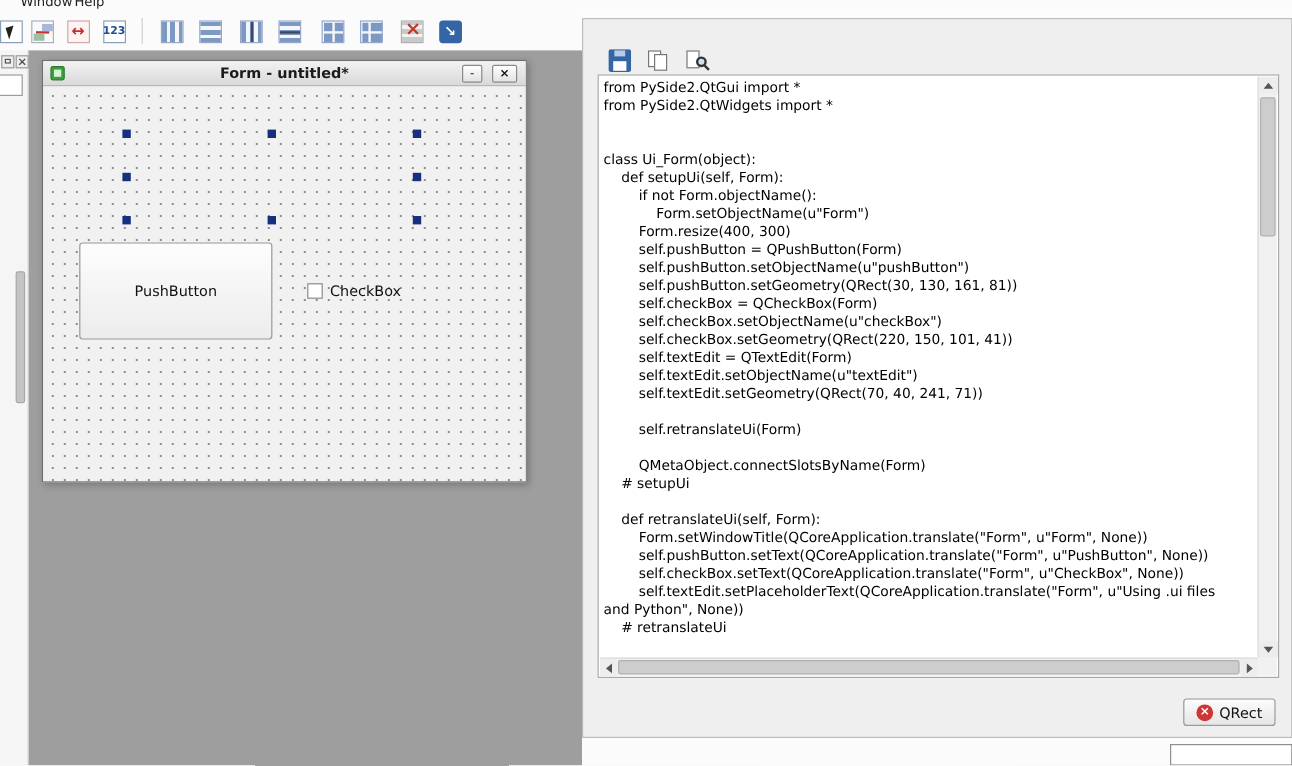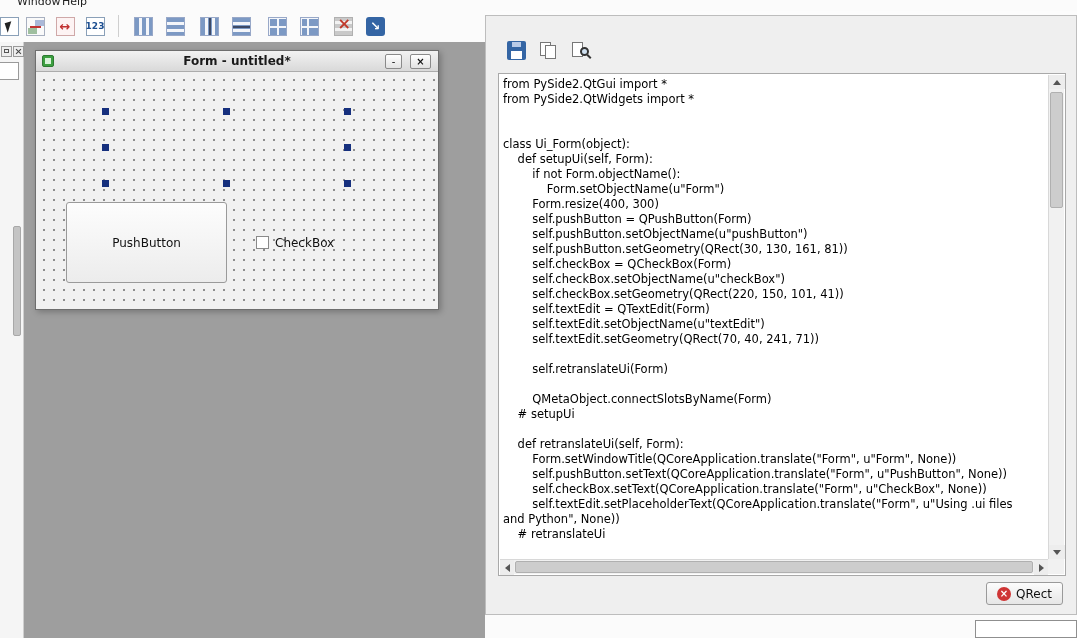--- a/index.html
+++ b/index.html
@@ -38,21 +38,21 @@
   .dock-btn .inner-sq{position:absolute;left:2px;top:2px;width:5px;height:4px;border:1px solid #555}
   .dock-btn .x1,.dock-btn .x2{position:absolute;left:1px;top:4px;width:7px;height:1px;background:#444}
   .dock-btn .x1{transform:rotate(45deg)}.dock-btn .x2{transform:rotate(-45deg)}
   #left-filter{position:absolute;left:-9px;top:20px;width:28px;height:18px;background:#fff;border:1px solid #9a9a9a}
   #left-scroll{position:absolute;left:13px;top:184px;width:8px;height:110px;background:#c4c4c4;border:1px solid #a8a8a8;border-radius:2px}
 
   
   #mdi{position:absolute;left:24px;top:42px;width:461px;height:596px;background:#9e9e9e}
 
   
-  #form-window{position:absolute;left:35px;top:50px;width:404px;height:260px;background:#f1f1f1;border:1px solid #6e6e6e;box-shadow:2px 2px 6px rgba(0,0,0,.25)}
+  #form-window{position:absolute;left:35px;top:50px;width:404px;height:352px;background:#f1f1f1;border:1px solid #6e6e6e;box-shadow:2px 2px 6px rgba(0,0,0,.25)}
   #form-titlebar{position:relative;height:21px;background:linear-gradient(#f2f2f2,#d9d9d9);border-bottom:1px solid #ababab}
   #form-title{position:absolute;left:0;top:3px;width:100%;text-align:center;font-size:12px;font-weight:600;color:#1a1a1a}
   #form-icon{position:absolute;left:6px;top:4px;width:12px;height:12px;background:#3c9f40;border-radius:2px;border:1px solid #2d7a31}
   #form-icon i{position:absolute;left:2px;top:2px;width:6px;height:6px;background:#d8f2d8}
   .winbtn{position:absolute;top:3px;height:15px;border:1px solid #8a8a8a;background:linear-gradient(#fff,#e2e2e2);border-radius:2px;display:flex;align-items:center;justify-content:center;font-size:10px;color:#111;line-height:1}
   #btn-min{right:36px;width:17px}
   #btn-close{right:7px;width:21px;font-weight:bold}
   #form-body{position:absolute;left:0;top:21px;right:0;bottom:0;background-color:#f1f1f1;background-image:radial-gradient(circle,#8d8d8d 0.8px,transparent 1px);background-size:10px 10px;background-position:3px 3px}
 
   #w-textedit{position:absolute;left:70px;top:40px;width:241px;height:71px;background:#fff;border:1px solid #a0a0a0}
@@ -68,21 +68,21 @@
   .dtbtn{position:absolute;top:21px;width:26px;height:26px;display:flex;align-items:center;justify-content:center}
   .ic-save{width:19px;height:19px;border-radius:2px;background-color:#3465a4;background-image:linear-gradient(#fff,#fff),linear-gradient(#b9cbe8,#b9cbe8);background-size:11px 8px,9px 5px;background-position:4px 10px,5px 1px;background-repeat:no-repeat}
   .ic-copy{position:relative;width:19px;height:19px}
   .ic-copy .page{position:absolute;width:11px;height:14px;background:#fff;border:1px solid #777}
   .ic-copy .back{left:1px;top:1px}.ic-copy .front{left:6px;top:4px}
   .ic-find{position:relative;width:19px;height:19px}
   .ic-find .page{position:absolute;left:1px;top:1px;width:11px;height:15px;background:#fff;border:1px solid #777}
   .ic-find .lens{position:absolute;right:1px;bottom:4px;width:9px;height:9px;border:2px solid #333;border-radius:50%;background:#cfe0f0}
   .ic-find .stick{position:absolute;right:0;bottom:1px;width:2px;height:5px;background:#333;transform:rotate(-45deg)}
 
-  #code-area{position:absolute;left:12px;top:57px;width:568px;height:503px;background:#fff;border:1px solid #a9a9a9}
+  #code-area{position:absolute;left:12px;top:46px;width:568px;height:503px;background:#fff;border:1px solid #a9a9a9}
   #code-pre{position:absolute;left:4px;top:3px;right:20px;bottom:18px;overflow:hidden;white-space:pre;font-family:"DejaVu Sans","Liberation Sans",sans-serif;font-size:11.5px;line-height:15px;color:#000}
   .vscroll{position:absolute;top:1px;right:1px;width:16px;bottom:16px;background:#f1f1f1;border-left:1px solid #d8d8d8}
   .hscroll{position:absolute;left:1px;bottom:1px;height:15px;right:17px;background:#f1f1f1;border-top:1px solid #d8d8d8}
   .sb-corner{position:absolute;right:1px;bottom:1px;width:16px;height:15px;background:#f1f1f1}
   .arrow-box{position:absolute;display:flex;align-items:center;justify-content:center;background:#ededed}
   .vscroll .arrow-box{width:16px;height:14px;left:0}
   .hscroll .arrow-box{width:14px;height:15px;top:0}
   .tri-up{width:0;height:0;border-left:4px solid transparent;border-right:4px solid transparent;border-bottom:5px solid #555}
   .tri-down{width:0;height:0;border-left:4px solid transparent;border-right:4px solid transparent;border-top:5px solid #555}
   .tri-left{width:0;height:0;border-top:4px solid transparent;border-bottom:4px solid transparent;border-right:5px solid #555}

